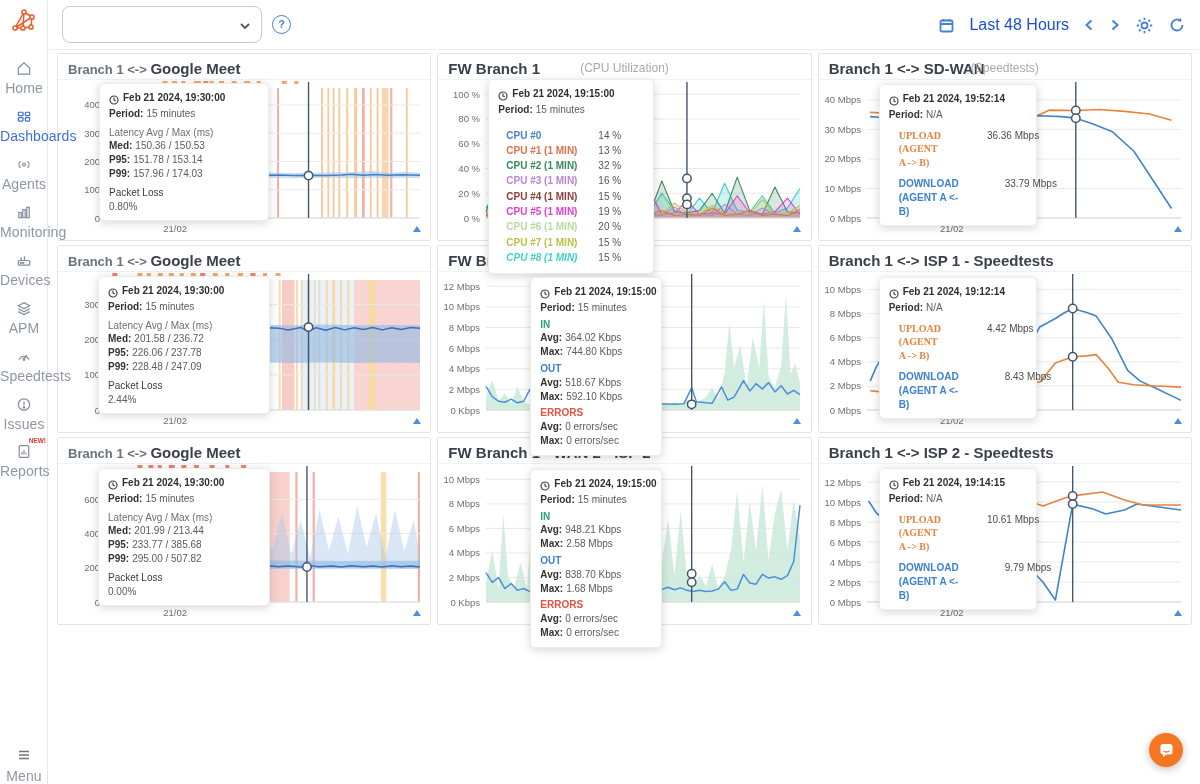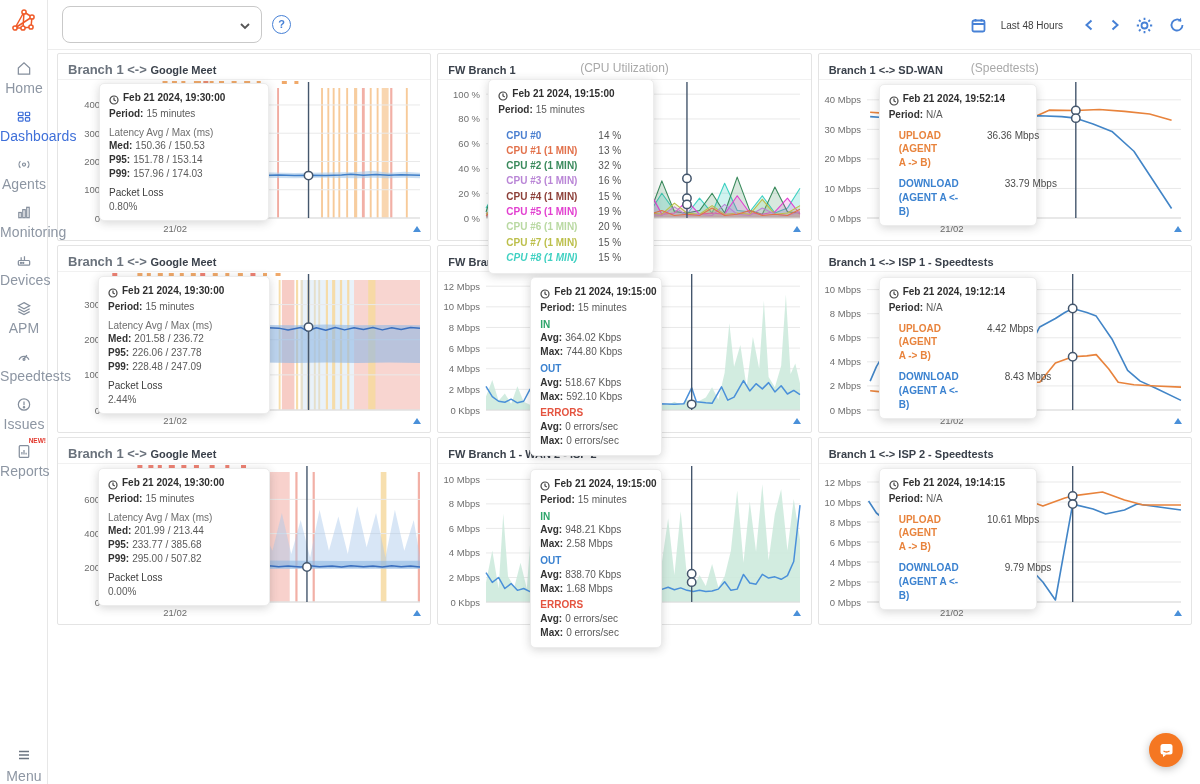--- a/index.html
+++ b/index.html
@@ -16,48 +16,48 @@
   .nav-item.active svg { stroke:#3e6fd9; }
   .badge-new { position:absolute; top:-6px; right:2px; font-size:6.5px; font-weight:700; color:#e2372c; }
   .ni-0{top:60px}.ni-1{top:108px}.ni-2{top:156px}.ni-3{top:204px}.ni-4{top:252px}.ni-5{top:300px}.ni-6{top:348px}.ni-7{top:396px}.ni-8{top:443px}.ni-menu{top:748px}
 
   
   .topbar { position:fixed; left:48px; top:0; right:0; height:50px; background:#fff; border-bottom:1px solid #ededed; z-index:15; }
   .dash-select { position:absolute; left:14px; top:6px; width:200px; height:37px; border:1px solid #c9c9c9; border-radius:8px; background:#fff; cursor:pointer; }
   .dash-select svg { position:absolute; right:10px; top:13px; stroke:#555; fill:none; stroke-width:1.8; }
   .help-btn { position:absolute; left:224px; top:15px; width:19px; height:19px; border:1.4px solid #4781d6; border-radius:50%; color:#4781d6; font-size:11px; font-weight:700; text-align:center; line-height:17px; cursor:pointer; }
   .topbar-right { position:absolute; right:14px; top:0; height:50px; display:flex; align-items:center; gap:14px; }
-  .daterange-text { color:#404040; font-size:10px; margin-right:6px; cursor:pointer; }
+  .daterange-text { color:#1d4ed8; font-size:16px; cursor:pointer; }
   .tb-icon { cursor:pointer; display:flex; align-items:center; }
   .tb-icon svg { stroke:#4781d6; fill:none; stroke-width:1.8; }
 
   
   .grid { position:absolute; left:48px; top:50px; right:0; padding:3px 8px 0 9px; display:grid; grid-template-columns:repeat(3,1fr); grid-auto-rows:188px; gap:4px 6px; }
   .card { position:relative; background:#fff; border:1px solid #e4e4e4; border-radius:2px; overflow:visible; }
   .card-head { height:26px; padding:6px 10px 0; border-bottom:1px solid #f1f1f1; position:relative; white-space:nowrap; }
   .t-prefix { font-size:13px; font-weight:600; color:#6a727c; }
-  .t-name { font-size:11px; font-weight:700; color:#3a414b; }
+  .t-name { font-size:15px; font-weight:700; color:#3a414b; }
   .t-sub { position:absolute; left:50%; transform:translateX(-50%); top:7px; font-size:12px; color:#a9a9a9; font-weight:400; }
   .chart { position:absolute; top:26px; left:2px; right:2px; bottom:2px; }
 
   
   .tt { position:absolute; z-index:10; background:#fff; border:1px solid #ececec; border-radius:5px; box-shadow:0 2px 10px rgba(50,50,50,.20); padding:7px 9px; font-size:10px; color:#5b5b5b; line-height:1.38; }
   .tt-head { display:flex; align-items:flex-end; gap:4px; font-size:10px; font-weight:700; color:#2f2f2f; white-space:nowrap; margin-bottom:2px; }
   .tt-head svg { stroke:#444; fill:none; stroke-width:1.2; flex:0 0 auto; }
   .tt-line b { color:#333; margin-right:3px; font-weight:700; }
   .tt-sec { color:#6e6e6e; margin-top:5px; }
   .tt-sec2 { color:#3c3c3c; margin-top:5px; }
   .cpu-rows { margin-top:12px; }
   .cpu-row { display:flex; margin:0 0 1.5px 8px; }
   .cpu-row .cl { width:92px; font-weight:700; }
   .cpu-row .cv { color:#555; }
   .st-row { display:flex; margin:7px 0 0 10px; }
   .st-row .sl { flex:1; font-weight:700; padding-right:6px; }
   .st-row .sv { white-space:nowrap; color:#4b4b4b;margin-left:40px; }
-  .sl.up { color:#e8833c; } .sl.dn { color:#3b82d0; }
+  .sl.up { color:#e8833c;font-family:Liberation Serif, serif; } .sl.dn { color:#3b82d0; }
   .wan-sec { font-weight:700; margin-top:3px; }
   .wan-sec.in { color:#2ea56b; } .wan-sec.out { color:#3b82d0; } .wan-sec.err { color:#e4533f; }
   .tt0{left:41px;top:29px;width:170px}
   .tt1{left:50px;top:25px;width:166px}
   .tt2{left:60px;top:30px;width:158px}
   .tt3{left:40px;top:30px;width:172px}
   .tt4{left:92px;top:31px;width:132px}
   .tt5{left:60px;top:31px;width:158px}
   .tt6{left:40px;top:30px;width:172px}
   .tt7{left:92px;top:31px;width:132px}

